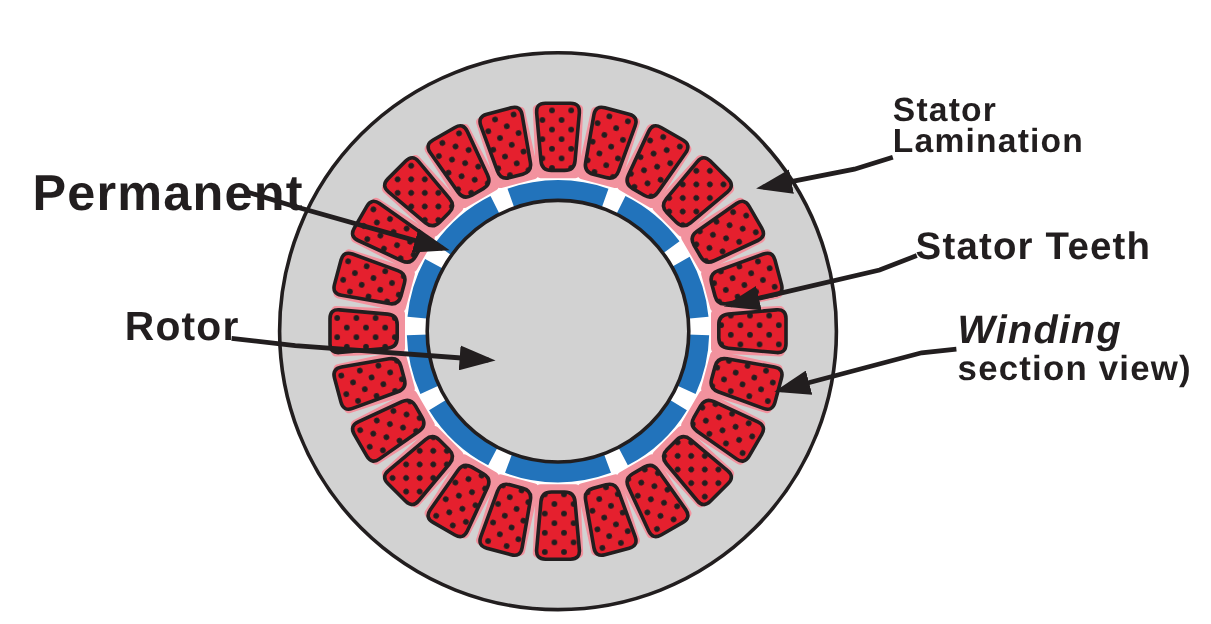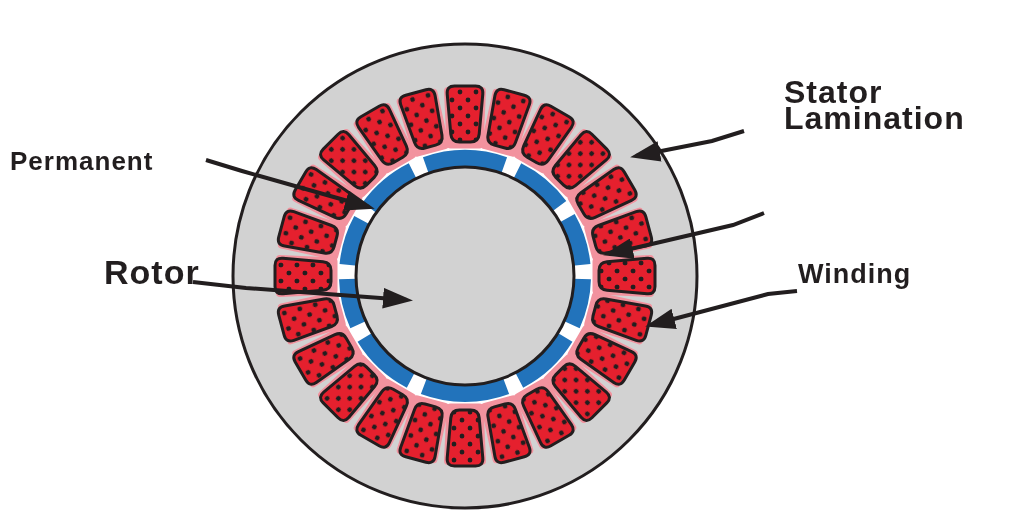--- a/index.html
+++ b/index.html
@@ -1,25 +1,25 @@
 <!DOCTYPE html>
 <html><head>
 <meta charset="utf-8">
 <style>
   html,body{margin:0;padding:0;background:#ffffff;}
   .stage{position:relative;width:1009px;height:520px;background:#ffffff;overflow:hidden;
          font-family:"Liberation Sans", sans-serif;}
   .stage svg{position:absolute;left:0;top:0;width:1009px;height:520px;display:block;}
   .lbl{position:absolute;font-weight:bold;color:#221e1f;letter-spacing:1px;white-space:nowrap;}
-  .lbl-pm{left:10px;top:146px;font-size:26px;line-height:30px;}
+  .lbl-pm{left:27px;top:146px;font-size:42px;line-height:30px;}
   .lbl-rotor{left:104px;top:255px;font-size:34px;line-height:34px;}
-  .lbl-sl{left:784px;top:79px;font-size:32px;line-height:26px;}
+  .lbl-sl{left:744px;top:79px;font-size:28px;line-height:26px;}
   .lbl-st{left:763px;top:189px;font-size:32px;line-height:32px;}
   .lbl-wind{left:798px;top:256px;font-size:29px;line-height:31px;}
-  .lbl-wind .big{font-size:27px;line-height:37px;}
+  .lbl-wind .big{font-size:33px;line-height:37px;font-style:italic;}
 </style>
 </head>
 <body>
 
 <div class="stage">
 
   <svg id="motor" viewBox="0 0 1009 520">
       <defs>
         <pattern id="dots" width="16" height="16" patternUnits="userSpaceOnUse">
           <rect width="16" height="16" fill="#e5202e"></rect>
@@ -150,18 +150,20 @@
     <div>Permanent</div>
   </div>
 
   <div class="lbl lbl-rotor">Rotor</div>
 
   <div class="lbl lbl-sl">
     <div>Stator</div>
     <div>Lamination</div>
   </div>
 
+  <div class="lbl lbl-st">Stator Teeth</div>
 
   <div class="lbl lbl-wind">
     <div class="big">Winding</div>
+    <div>section view)</div>
   </div>
 
 </div>
 
 </body></html>

